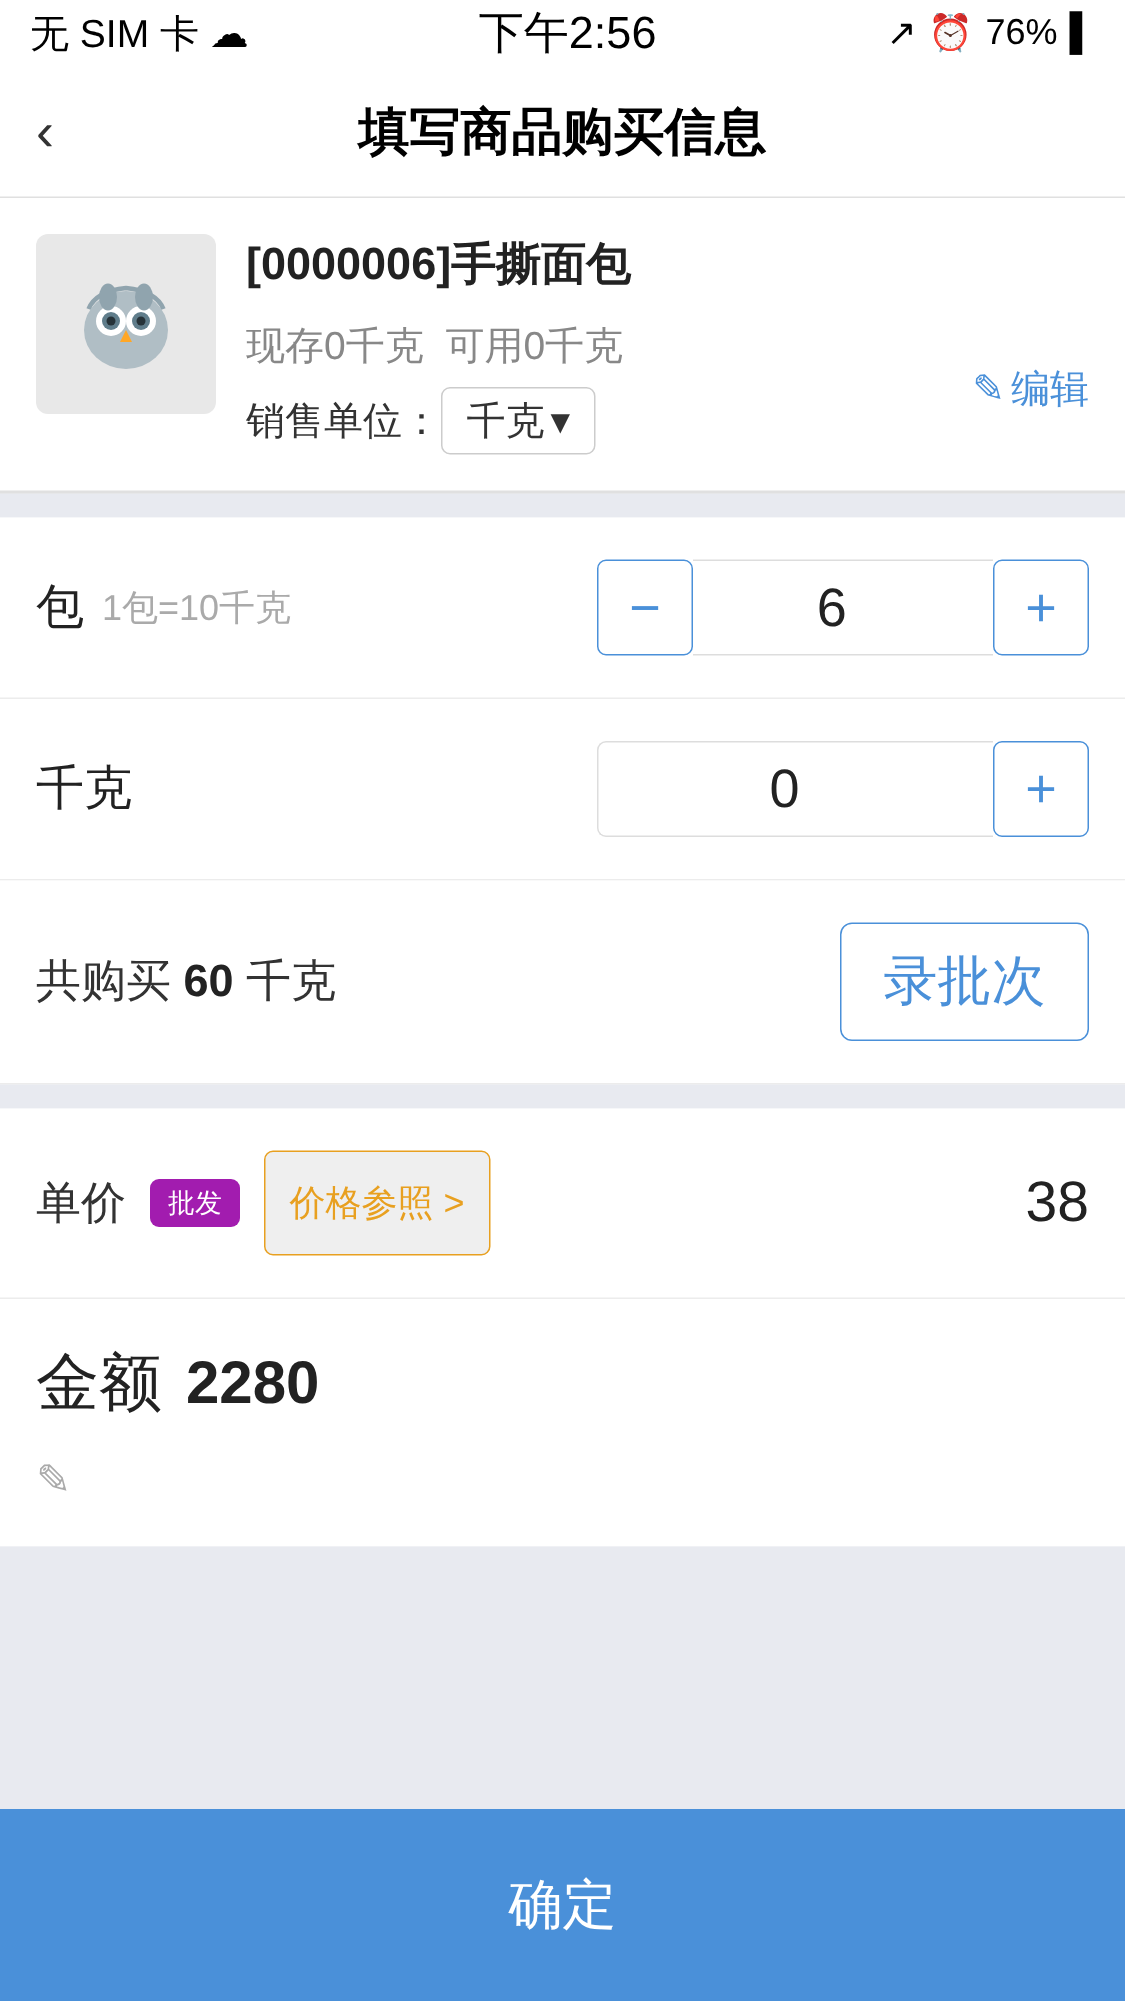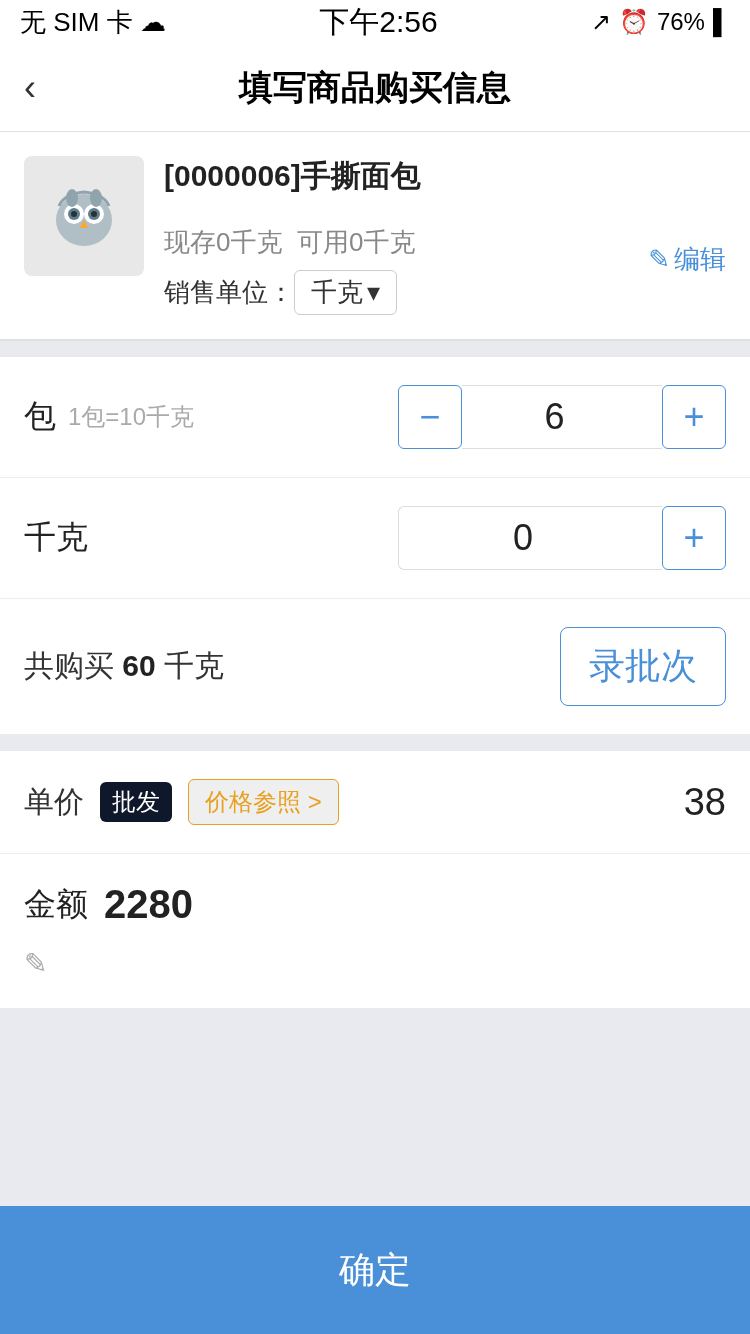--- a/index.html
+++ b/index.html
@@ -66,21 +66,21 @@
       width: 120px;
       height: 120px;
       background: #e8e8e8;
       border-radius: 8px;
       display: flex;
       align-items: center;
       justify-content: center;
       flex-shrink: 0;
     }
     .product-info { flex: 1; }
-    .product-name { font-size: 30px; font-weight: 600; color: #222; margin-bottom: 28px; }
+    .product-name { font-size: 30px; font-weight: 600; color: #222; margin-bottom: 16px; }
     .product-stock { font-size: 26px; color: #888; margin-bottom: 10px; margin-top: 16px; }
     .product-unit-row { display: flex; align-items: center; font-size: 26px; color: #333; }
     .unit-select {
       border: 1px solid #ccc;
       border-radius: 6px;
       padding: 4px 16px;
       font-size: 26px;
       color: #333;
       display: flex; align-items: center; gap: 4px;
       background: #fff;
@@ -191,31 +191,31 @@
     .price-section {
       background: #fff;
       padding: 28px 24px;
       display: flex;
       align-items: center;
       gap: 16px;
       border-bottom: 1px solid #ececec;
     }
     .price-label { font-size: 30px; color: #333; }
     .price-tag {
-      background: #0f172a;
+      background: #a21caf;
       color: #fff;
       border-radius: 6px;
       padding: 4px 12px;
-      font-size: 24px;
+      font-size: 18px;
       text-align: right;
     }
     .price-ref-btn {
       border: 1.5px solid #e8a020;
       border-radius: 6px;
-      padding: 6px 16px;
+      padding: 18px 16px;
       font-size: 24px;
       color: #e8a020;
       display: flex; align-items: center; gap: 4px;
       cursor: pointer;
     }
     .price-value {
       margin-left: auto;
       font-size: 38px;
       color: #222;
       font-weight: 500;
@@ -225,21 +225,21 @@
     .amount-section {
       background: #fff;
       padding: 28px 24px 0 24px;
     }
     .amount-row {
       display: flex;
       align-items: center;
       gap: 16px;
       margin-bottom: 20px;
     }
-    .amount-label { font-size: 32px; color: #222; }
+    .amount-label { font-size: 42px; color: #222; }
     .amount-value { font-size: 40px; color: #222; font-weight: 600; }
     .remark-row {
       display: flex;
       align-items: center;
       gap: 12px;
       padding-bottom: 28px;
       color: #aaa;
       font-size: 28px;
     }
 

